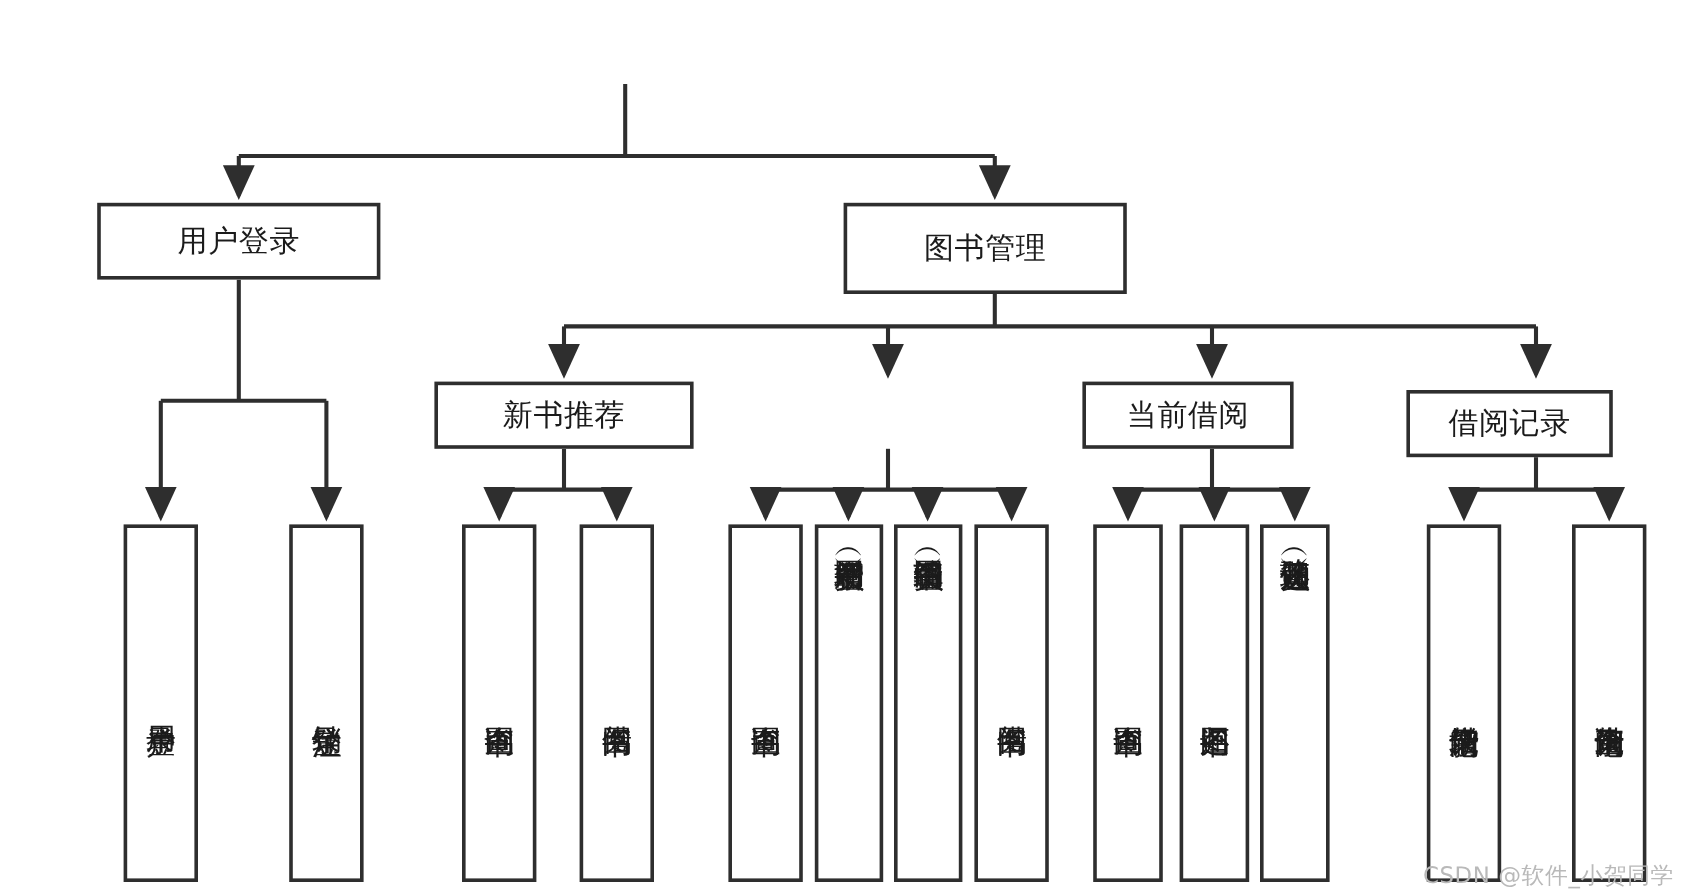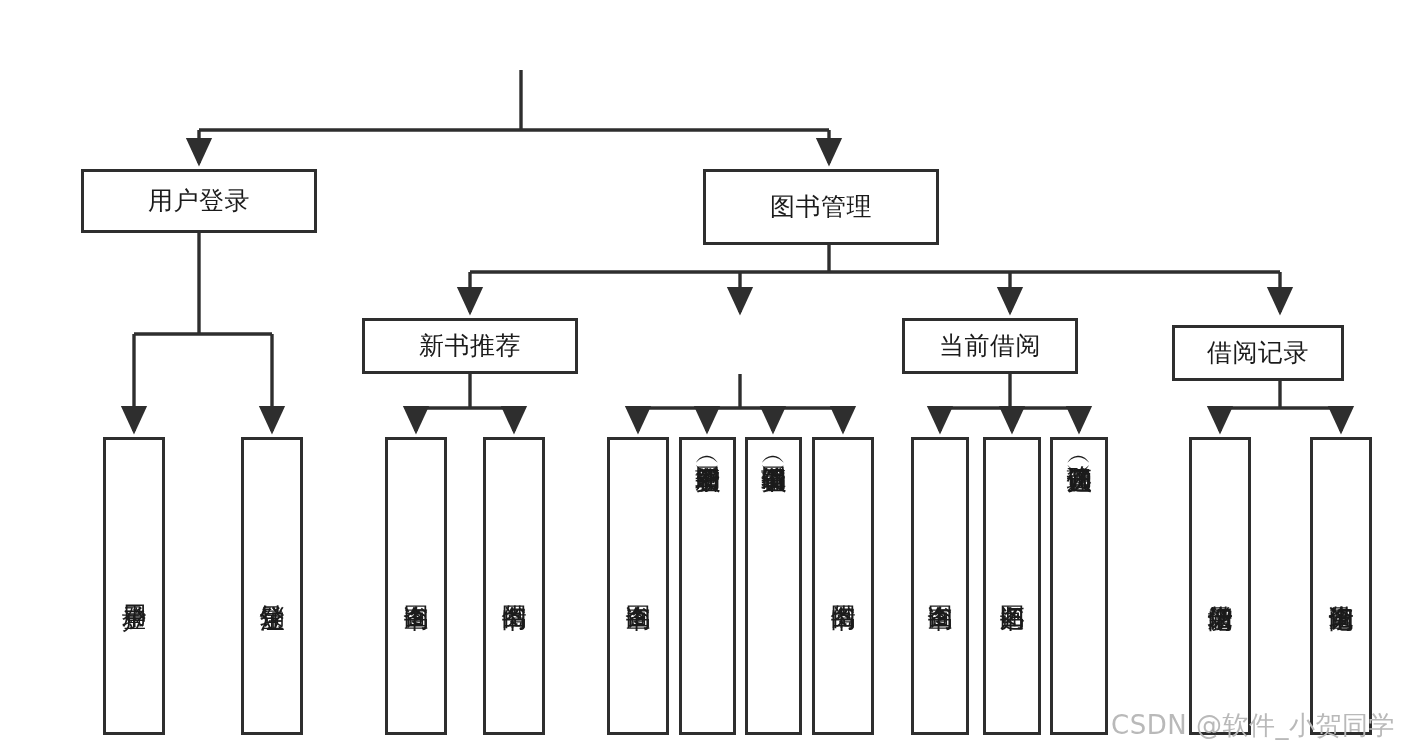--- a/index.html
+++ b/index.html
@@ -65,21 +65,21 @@
     max-height: 284px;
   }
   .node.vert.centered {
     align-items: center;
     padding-top: 0;
   }
   #watermark {
     position: absolute;
     right: 10px;
     bottom: 4px;
-    font-size: 26px;
+    font-size: 19px;
     color: #b9b9b9;
     letter-spacing: 0.5px;
     z-index: 5;
     white-space: nowrap;
     font-family: "DejaVu Sans", "Liberation Sans", sans-serif;
   }
 </style>
 </head>
 <body>
 

